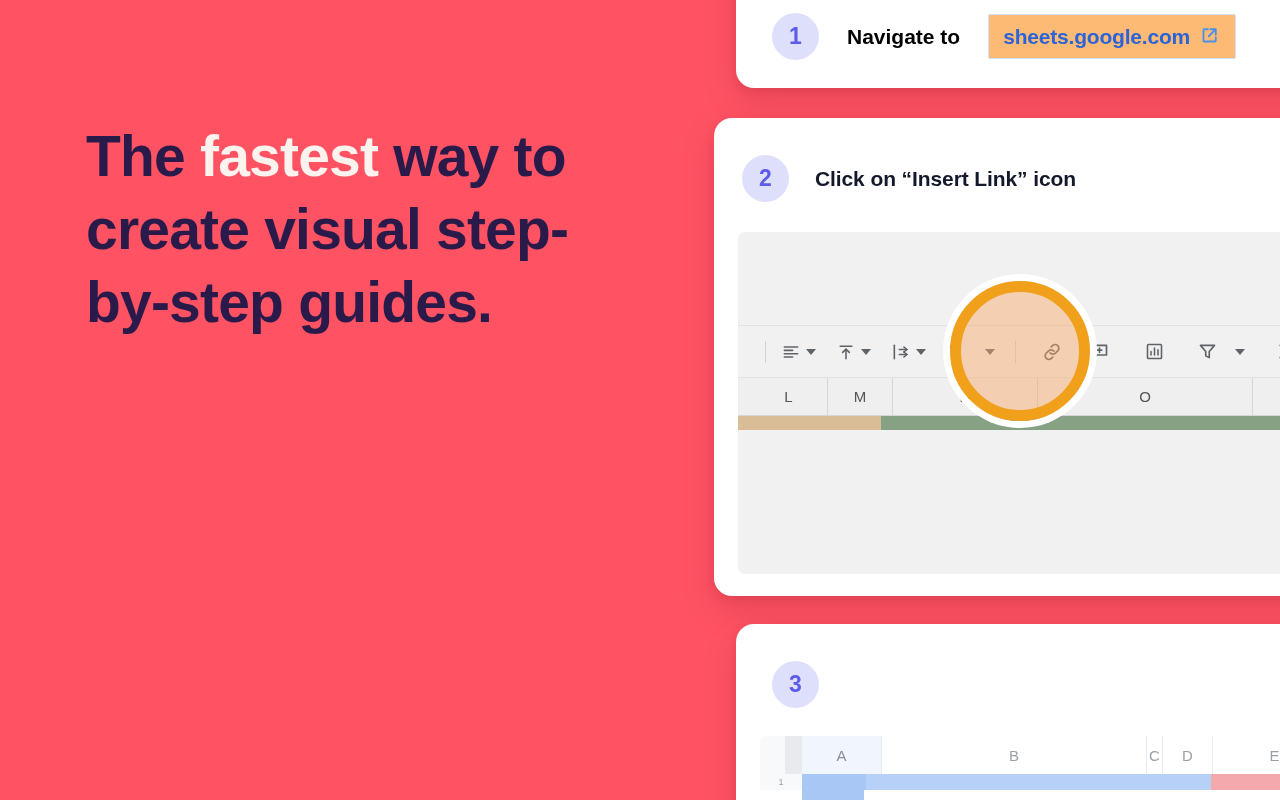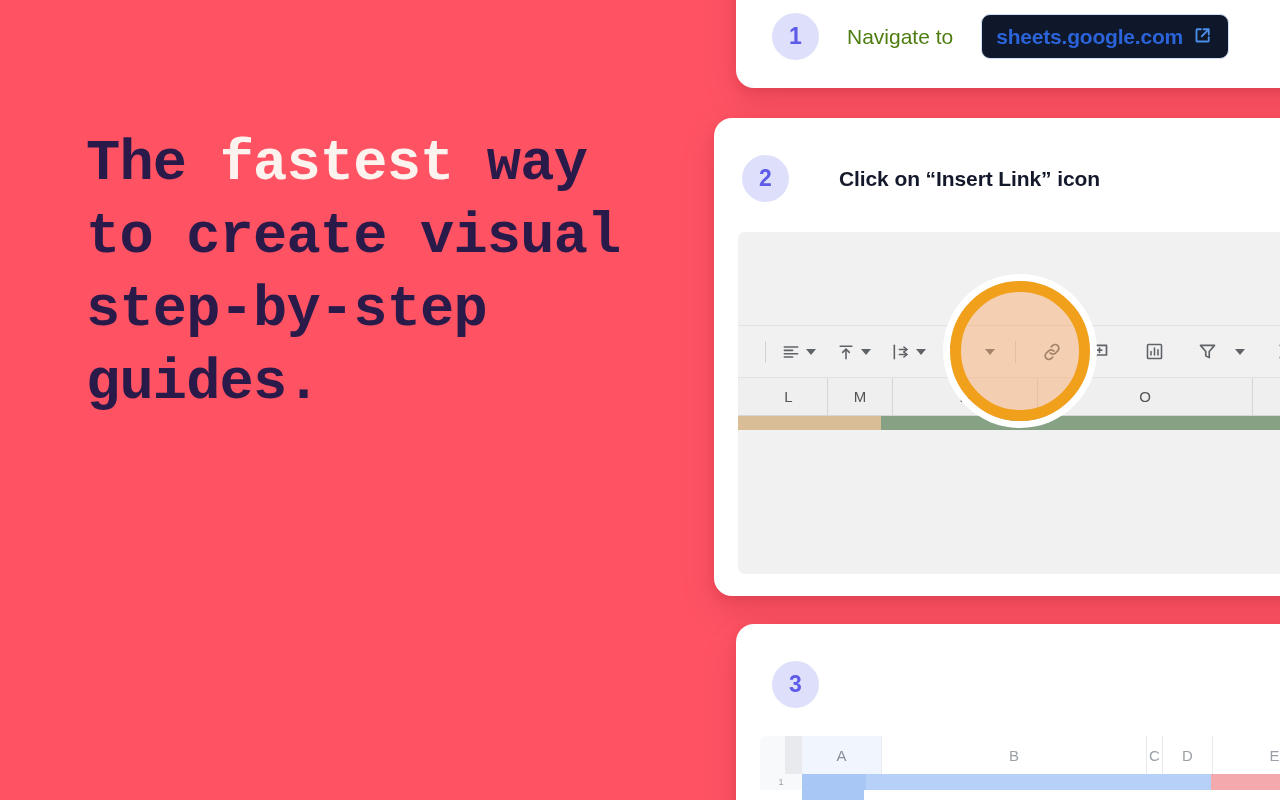--- a/index.html
+++ b/index.html
@@ -7,21 +7,21 @@
   html, body {
     width:1280px; height:800px;
     overflow:hidden;
     background:#FF5364;
     font-family:"Liberation Sans", sans-serif;
   }
 
   .page { position:relative; width:1280px; height:800px; background:#FF5364; overflow:hidden; }
 
   
-  .hero { position:absolute; left:86px; top:128px; width:600px;font-family:Liberation Mono, monospace; }
+  .hero { position:absolute; left:86px; top:120px; width:600px; }
 
   .headline {
     font-size:57px;
     line-height:73px;
     font-weight:700;
     letter-spacing:-0.8px;
     color:#2A1A4A;
     width:560px;
   }
   .headline .accent { color:#FCF3EE; }
@@ -60,32 +60,31 @@
     display:flex; align-items:center; justify-content:center;
     flex:0 0 auto;
   }
 
   .step-text {
     font-size:21px;
     font-weight:600;
     color:#13182B;
     letter-spacing:-0.1px;
     white-space:nowrap;
-    margin-left:24px;
   }
 
   
   .c1-inner { position:absolute; left:36px; top:85px; display:flex; align-items:center; gap:28px; }
-  .c1-label { font-size:21px; font-weight:400; color:#4d7c0f; }
+  .c1-label { font-size:21px; font-weight:700; color:#000000; }
 
   .link-badge {
     display:inline-flex; align-items:center; gap:10px;
-    background:#0f172a;
+    background:#fdba74;
     border:1px solid #CFE0FA;
-    border-radius:9px;
+    border-radius:2px;
     padding:9px 14px;
   }
   .link-badge .txt { color:#2B63D9; font-size:21px; font-weight:700; letter-spacing:-0.2px; }
 
   
   .c2-head { position:absolute; left:28px; top:37px; display:flex; align-items:center; gap:26px; }
 
   .sheet {
     position:absolute;
     left:24px; top:114px;

